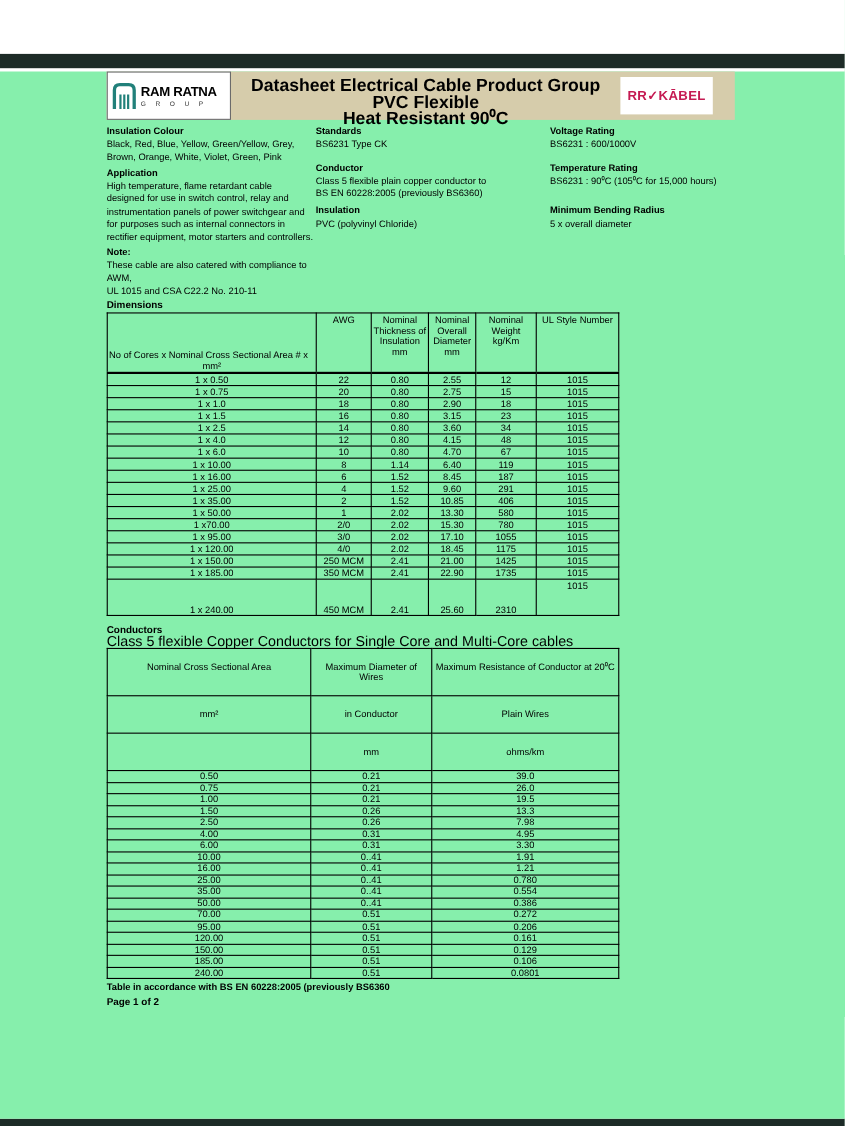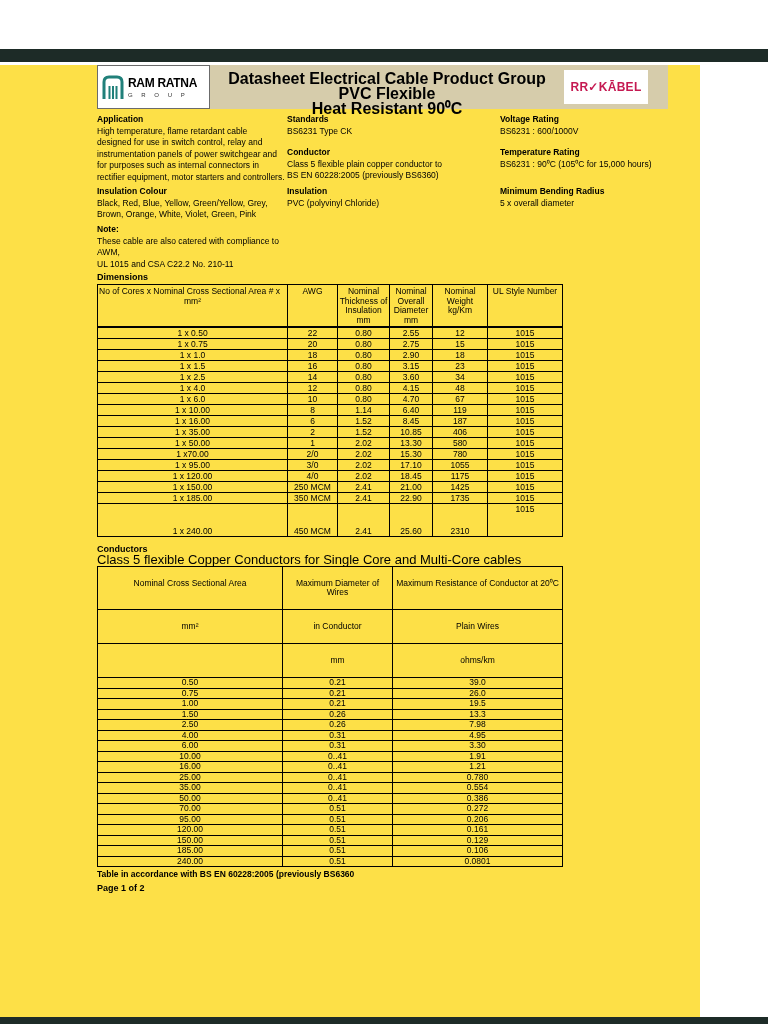--- a/index.html
+++ b/index.html
@@ -6,21 +6,21 @@
   body {
     width: 768px; height: 1024px;
     background: #ffffff;
     font-family: "Liberation Sans", sans-serif;
     color: #000;
     overflow: hidden;
   }
   .white-gap-top { height: 49px; background: #fff; }
   .viewer-bar { width: 768px; height: 13px; background: #1d2b27; }
   .viewer-bar.bottom { height: 10px; }
-  .page { width: 700px; height: 952px; background: #fde047; position: relative; }
+  .page { width: 768px; height: 952px; background: #86efac; position: relative; }
   .content { margin-left: 97px; width: 571px; position: relative; }
 
   
   .header-band {
     display: flex;
     height: 44px;
     background: #d6ccab;
     margin-top: 3px;
   }
   .logo-box {
@@ -67,21 +67,21 @@
   
   table { border-collapse: collapse; table-layout: fixed; }
   th, td { border: 1px solid #000; }
 
   table.dims { width: 465px; margin-top: 1px; }
   .dims thead th {
     font-weight: normal; font-size: 8.5px; line-height: 9.5px;
     vertical-align: top; padding: 2px 1px 1px 1px;
     text-align: center; border-bottom: 2px solid #000;
   }
-  .th1top { display: flex; justify-content: space-between; padding: 0 6px 0 0; }
+  .th1top { display: flex; justify-content: space-between; padding: 0 6px 0 0; margin-top: 31px; }
   .pre { white-space: pre-line; }
   .dims td {
     font-size: 8.5px; line-height: 10px; height: 10px;
     text-align: center; padding: 0;
   }
   .dims tr.tall td { height: 32px; }
   .dims td.vb { vertical-align: bottom; }
   .dims td.vt { vertical-align: top; }
 
   table.cond { width: 465px; margin-top: 1px; }
@@ -124,32 +124,32 @@
         <div class="title1">Datasheet Electrical Cable Product Group PVC Flexible</div>
         <div class="title2">Heat Resistant 90⁰C</div>
       </div>
       <div class="rr-box">
         <span class="rr-text">RR✓KĀBEL</span>
       </div>
     </div>
 
     <div class="info-grid">
       <div class="col">
+        <div class="block b38">
+          <div class="h">Insulation Colour</div>
+          <div class="t">Black, Red, Blue, Yellow, Green/Yellow, Grey,
+Brown, Orange, White, Violet, Green, Pink</div>
+        </div>
         <div class="block b72">
           <div class="h">Application</div>
           <div class="t">High temperature, flame retardant cable
 designed for use in switch control, relay and
 instrumentation panels of power switchgear and
 for purposes such as internal connectors in
 rectifier equipment, motor starters and controllers.</div>
-        </div>
-        <div class="block b38">
-          <div class="h">Insulation Colour</div>
-          <div class="t">Black, Red, Blue, Yellow, Green/Yellow, Grey,
-Brown, Orange, White, Violet, Green, Pink</div>
         </div>
         <div class="block">
           <div class="h">Note:</div>
           <div class="t">These cable are also catered with compliance to AWM,
 UL 1015 and CSA C22.2 No. 210-11</div>
         </div>
       </div>
       <div class="col">
         <div class="block b33">
           <div class="h">Standards</div>
@@ -280,20 +280,28 @@
           </tr>
           <tr>
             <td>1 x 16.00</td>
             <td>6</td>
             <td>1.52</td>
             <td>8.45</td>
             <td>187</td>
             <td>1015</td>
           </tr>
           <tr>
+            <td>1 x 25.00</td>
+            <td>4</td>
+            <td>1.52</td>
+            <td>9.60</td>
+            <td>291</td>
+            <td>1015</td>
+          </tr>
+          <tr>
             <td>1 x 35.00</td>
             <td>2</td>
             <td>1.52</td>
             <td>10.85</td>
             <td>406</td>
             <td>1015</td>
           </tr>
           <tr>
             <td>1 x 50.00</td>
             <td>1</td>

